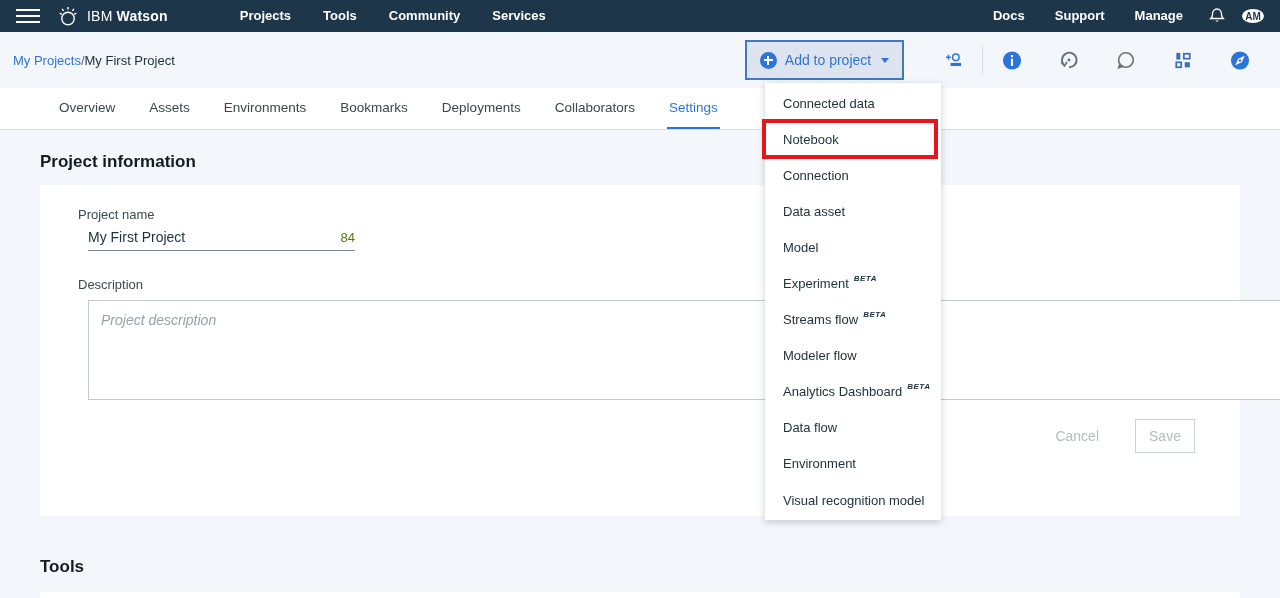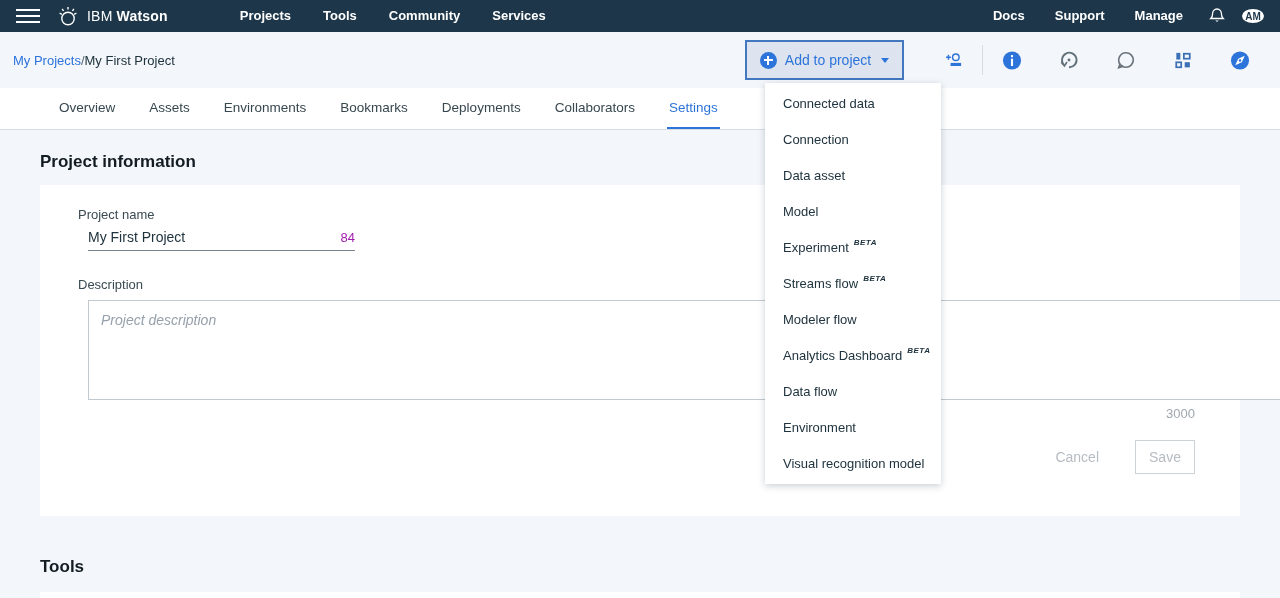--- a/index.html
+++ b/index.html
@@ -61,21 +61,21 @@
 
   
   .content { padding:0 40px; }
   .section-heading { font-size:17px; font-weight:700; color:#121c22; padding-top:22px; }
   .card { background:#fff; margin-top:13px; height:331px; padding:22px 35px 0 38px; }
   .field-label { font-size:13px; color:#3a4a52; }
   .name-row { width:267px; margin-left:10px; margin-top:7px; display:flex; align-items:flex-end;
     border-bottom:1px solid #77838c; padding-bottom:5px; }
   .name-input { border:none; outline:none; background:transparent; font-family:inherit;
     font-size:14px; color:#20343f; flex:1; padding:0; }
-  .name-counter { font-size:13px; color:#a21caf; margin-left:8px; }
+  .name-counter { font-size:13px; color:#4d7c0f; margin-left:8px; }
   .desc-label { margin-top:26px; }
   .desc-box { margin-left:10px; margin-top:8px; width:1266px; height:100px;
     border:1px solid #c2c9cf; background:#fff;text-decoration:underline; }
   .desc-box textarea { width:100%; height:100%; border:none; outline:none; resize:none;
     font-family:inherit; font-size:14px; font-style:italic; color:#20343f; padding:11px 12px; background:transparent; }
   .desc-box textarea::placeholder { color:#97a1ab; font-style:italic; }
   .desc-counter { width:1117px; padding-left:10px; text-align:right; font-size:13px; color:#a0a7ae; margin-top:6px; }
   .form-actions { width:1117px; padding-left:10px; display:flex; justify-content:flex-end;
     align-items:center; margin-top:19px; }
   .cancel-btn { font-size:14px; color:#b6bcc2; background:none; border:none; font-family:inherit;
@@ -223,36 +223,39 @@
     <div class="field-label">Project name</div>
     <div class="name-row">
       <input class="name-input" type="text" value="My First Project" style="">
       <span class="name-counter">84</span>
     </div>
 
     <div class="field-label desc-label">Description</div>
     <div class="desc-box">
       <textarea placeholder="Project description" style=""></textarea>
     </div>
-    <div class="desc-counter">3000</div>
 
     <div class="form-actions">
       <button class="cancel-btn">Cancel</button>
       <button class="save-btn">Save</button>
     </div>
   </section>
 
   <h2 class="section-heading tools-heading">Tools</h2>
   <section class="bottom-card"></section>
 </main>
 
 <div class="dropdown" id="dropdown">
     <div class="menu-item">
       <span>Connected data</span>
     </div>
+    <div class="menu-item highlighted">
+      <span>Notebook</span>
+      <div class="red-box"></div>
+    </div>
     <div class="menu-item">
       <span>Connection</span>
     </div>
     <div class="menu-item">
       <span>Data asset</span>
     </div>
     <div class="menu-item">
       <span>Model</span>
     </div>
     <div class="menu-item">

